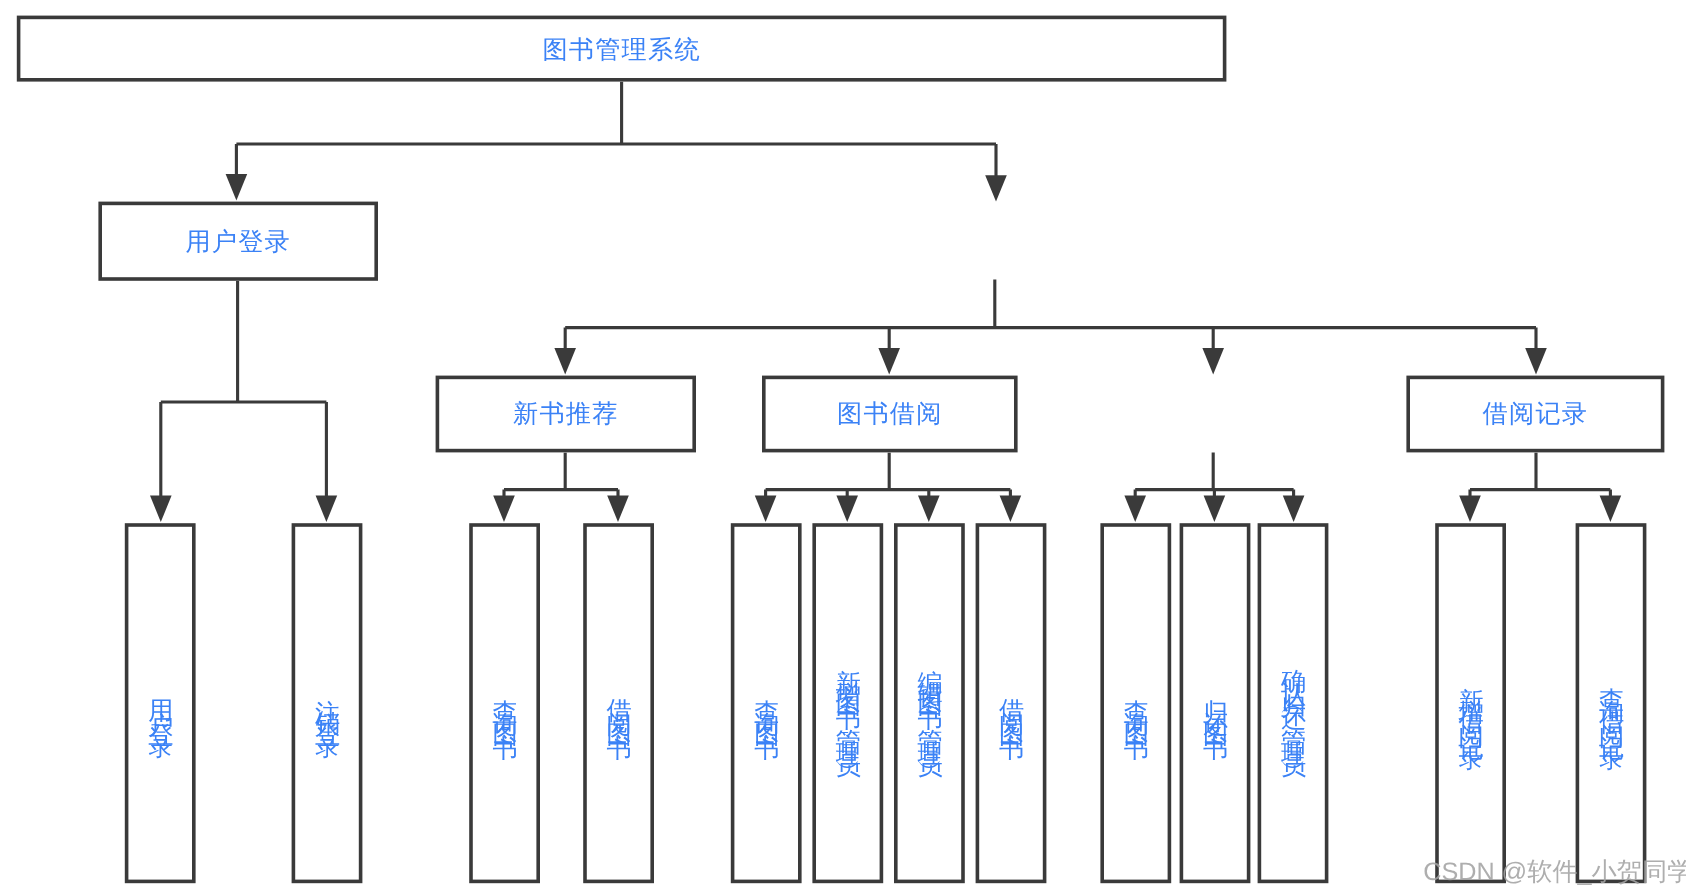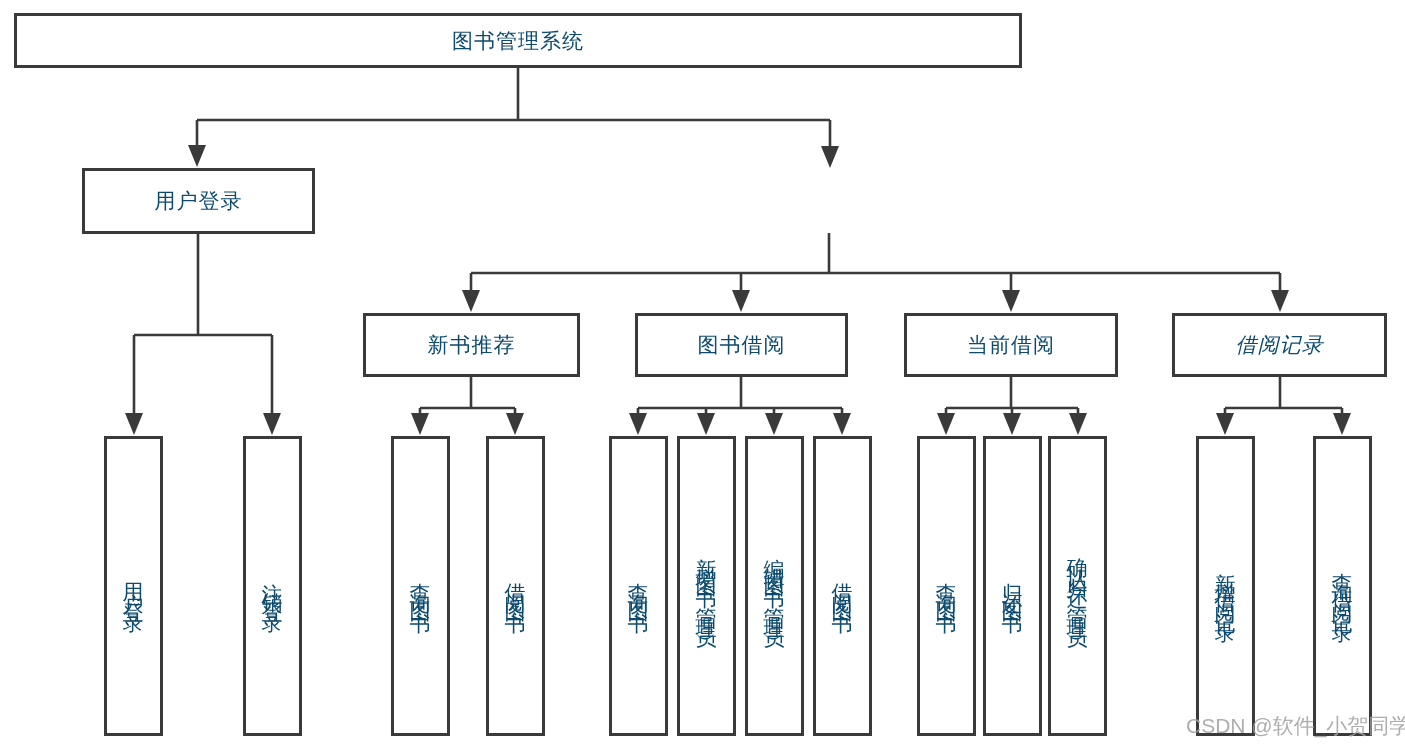--- a/index.html
+++ b/index.html
@@ -23,21 +23,21 @@
     height: 747px;
   }
   .node {
     position: absolute;
     box-sizing: border-box;
     border: 3px solid #3a3a3a;
     background: #ffffff;
     display: flex;
     align-items: center;
     justify-content: center;
-    color: #0c4a6e;
+    color: #3b82f6;
   }
   .node.h span {
     font-size: 21px;
     letter-spacing: 1px;
     white-space: nowrap;
   }
   .node.v span {
     writing-mode: vertical-rl;
     text-orientation: mixed;
     font-size: 21px;
@@ -100,24 +100,21 @@
   <div class="node h" style="left:82px; top:168px; width:233px; height:66px;">
     <span>用户登录</span>
   </div>
 
   <div class="node h" style="left:363px; top:313px; width:217px; height:64px;">
     <span>新书推荐</span>
   </div>
   <div class="node h" style="left:635px; top:313px; width:213px; height:64px;">
     <span>图书借阅</span>
   </div>
-  <div class="node h" style="left:904px; top:313px; width:214px; height:64px;">
-    <span>当前借阅</span>
-  </div>
-  <div class="node h" style="left:1172px; top:313px; width:215px; height:64px;font-style:italic;">
+  <div class="node h" style="left:1172px; top:313px; width:215px; height:64px;">
     <span>借阅记录</span>
   </div>
 
   <div class="node v" style="left:104px; top:436px; width:59px; height:300px;">
     <span>用户登录</span>
   </div>
   <div class="node v" style="left:243px; top:436px; width:59px; height:300px;">
     <span>注销登录</span>
   </div>
 

